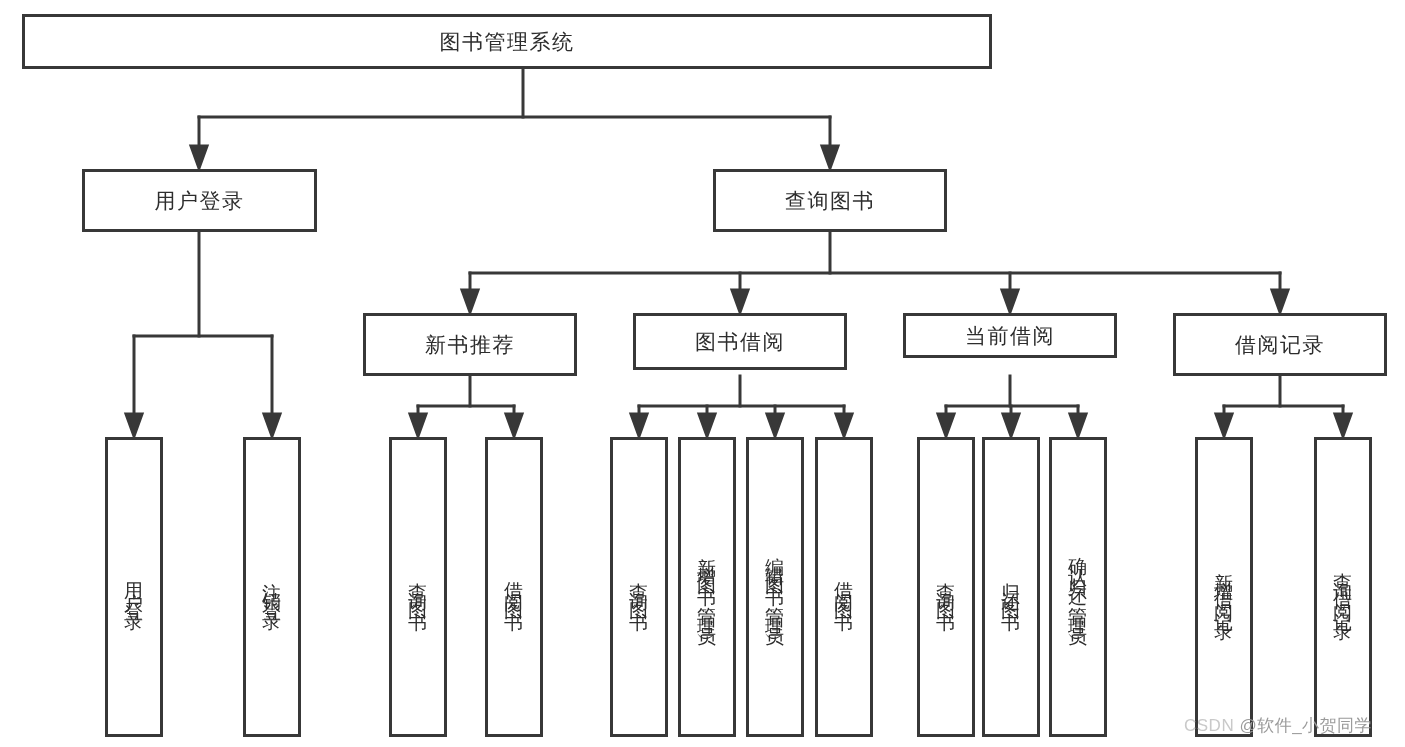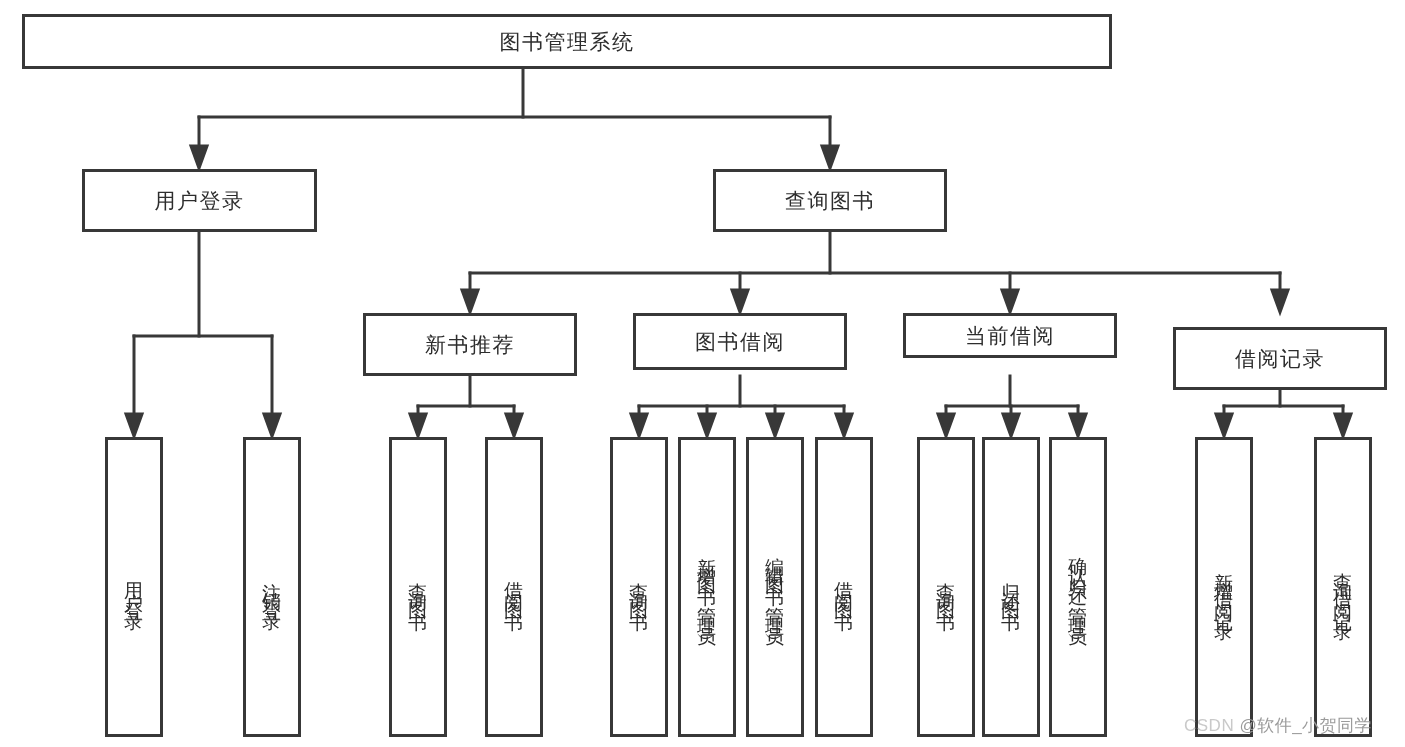--- a/index.html
+++ b/index.html
@@ -25,29 +25,29 @@
   .h{font-size:21px;letter-spacing:1.5px;}
   .v{
     writing-mode:vertical-rl;
     text-orientation:mixed;
     font-size:19px;
     letter-spacing:10px;
     width:58px;top:437px;height:300px;
     line-height:1;
   }
   
-  .n-root{left:22px;top:14px;width:1090px;height:55px;}
+  .n-root{left:22px;top:14px;width:970px;height:55px;}
   
   .n-user-login{left:82px;top:169px;width:235px;height:63px;}
   .n-book-mgmt{left:713px;top:169px;width:234px;height:63px;}
   
   .n-new-book{left:363px;top:313px;width:214px;height:63px;}
   .n-book-borrow{left:633px;top:313px;width:214px;height:57px;}
   .n-current-borrow{left:903px;top:313px;width:214px;height:45px;}
-  .n-borrow-record{left:1173px;top:327px;width:214px;height:63px;}
+  .n-borrow-record{left:1173px;top:313px;width:214px;height:63px;}
   
   .n-leaf-login{left:105px;}
   .n-leaf-logout{left:243px;}
   .n-leaf-nbr-query{left:389px;}
   .n-leaf-nbr-borrow{left:485px;}
   .n-leaf-bb-query{left:610px;}
   .n-leaf-bb-add{left:678px;}
   .n-leaf-bb-edit{left:746px;}
   .n-leaf-bb-borrow{left:815px;}
   .n-leaf-cb-query{left:917px;}

